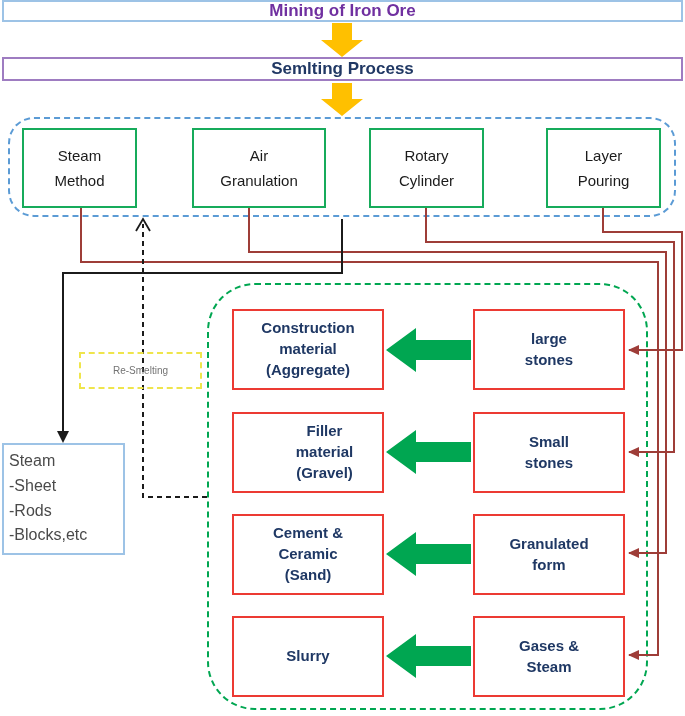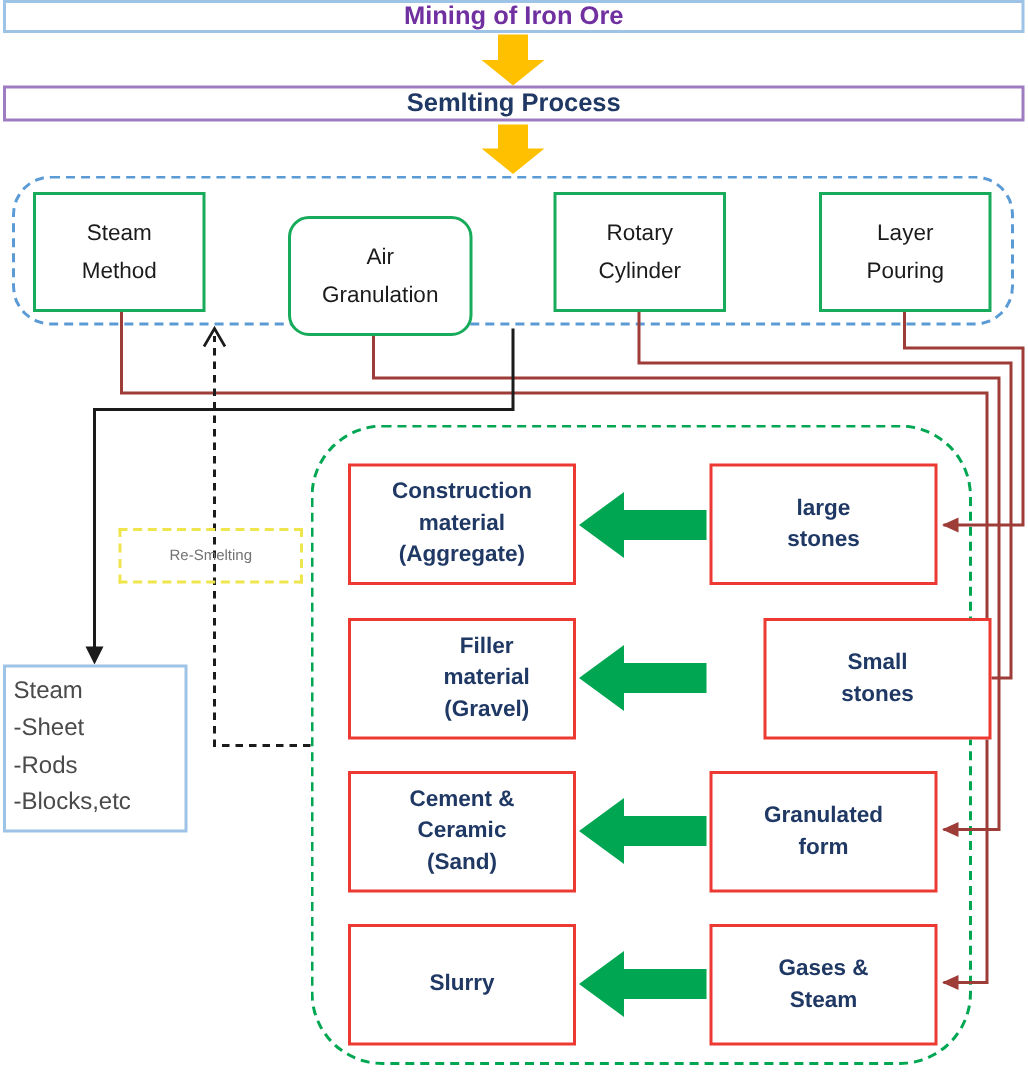--- a/index.html
+++ b/index.html
@@ -72,21 +72,21 @@
   <div class="box banner mining" style="left:2px;top:0;width:681px;height:22px;">
     <span>Mining of Iron Ore</span>
   </div>
 
   <div class="group blue" style="left:8px;top:117px;width:668px;height:100px;"></div>
 
   <div class="box method" style="left:22px;top:128px;width:115px;height:80px;">
     <span class="line-span">Steam</span>
     <span class="line-span">Method</span>
   </div>
-  <div class="box method" style="left:192px;top:144px;width:123px;height:80px;border-radius:14px;">
+  <div class="box method" style="left:192px;top:128px;width:134px;height:80px;">
     <span class="line-span">Air</span>
     <span class="line-span">Granulation</span>
   </div>
   <div class="box method" style="left:369px;top:128px;width:115px;height:80px;">
     <span class="line-span">Rotary</span>
     <span class="line-span">Cylinder</span>
   </div>
   <div class="box method" style="left:546px;top:128px;width:115px;height:80px;">
     <span class="line-span">Layer</span>
     <span class="line-span">Pouring</span>
@@ -102,21 +102,21 @@
   <div class="box product" style="left:473px;top:309px;width:152px;height:81px;">
     <span class="line-span">large</span>
     <span class="line-span">stones</span>
   </div>
 
   <div class="box product" style="left:232px;top:412px;width:152px;height:81px;padding-left:33px;">
     <span class="line-span">Filler</span>
     <span class="line-span">material</span>
     <span class="line-span">(Gravel)</span>
   </div>
-  <div class="box product" style="left:473px;top:412px;width:152px;height:81px;margin-left:36px;">
+  <div class="box product" style="left:473px;top:412px;width:152px;height:81px;">
     <span class="line-span">Small</span>
     <span class="line-span">stones</span>
   </div>
 
   <div class="box product" style="left:232px;top:514px;width:152px;height:81px;">
     <span class="line-span">Cement &amp;</span>
     <span class="line-span">Ceramic</span>
     <span class="line-span">(Sand)</span>
   </div>
   <div class="box product" style="left:232px;top:616px;width:152px;height:81px;">

